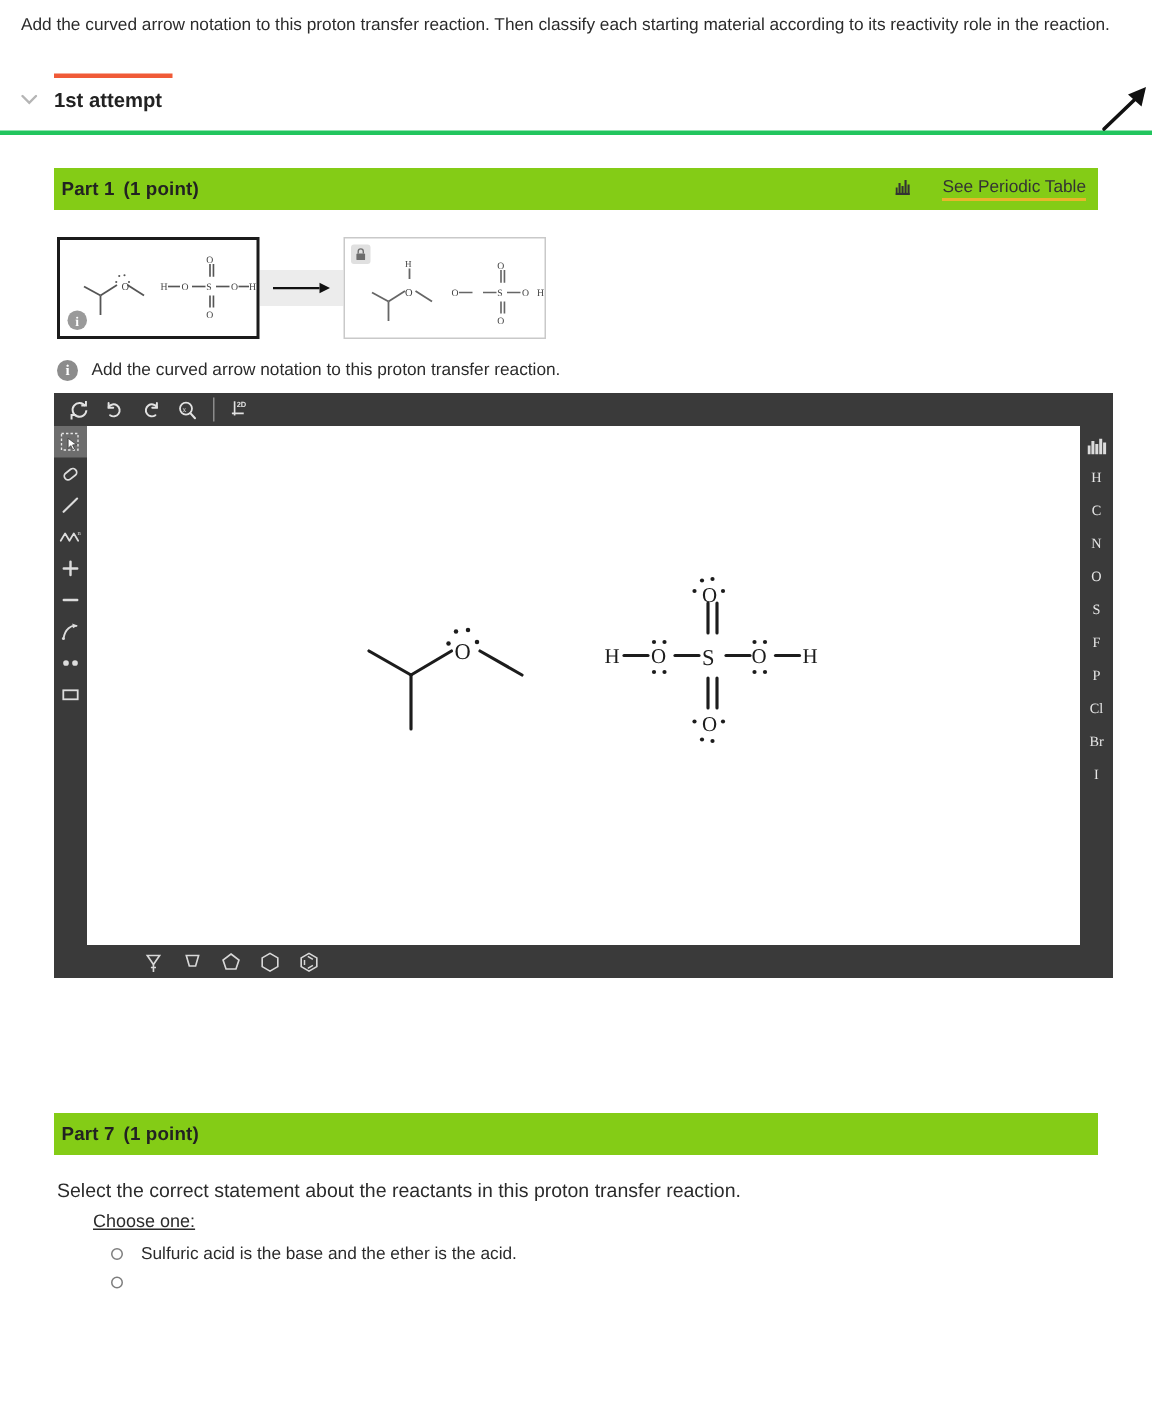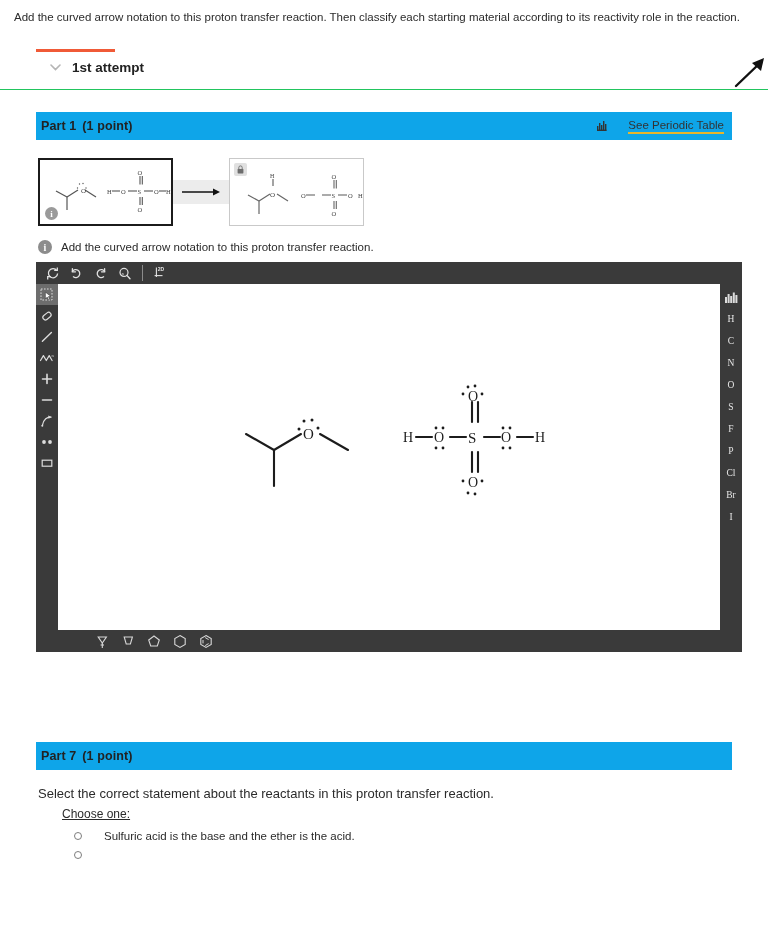--- a/index.html
+++ b/index.html
@@ -20,22 +20,21 @@
   .prompt-text {
     font-size: 11.5px;
     line-height: 1.35;
     color: #2b2b2b;
   }
 
   
   .attempt-strip {
     position: relative;
     height: 44px;
-    border-bottom: 1px solid #22c55e;
-    padding-left: 36px;
+    border-bottom: 3px solid #22c55e;
   }
   .tab-underline {
     position: absolute;
     left: 36px; top: 3px;
     width: 79px; height: 3px;
     background: #f05a37;
   }
   .attempt-row {
     display: flex;
     align-items: center;
@@ -58,21 +57,21 @@
   .expand-arrow {
     position: absolute;
     right: 0px; top: 56px;
     width: 34px; height: 34px;
     color: #111;
   }
 
   
   .part-header {
     margin: 22px 36px 0 36px;
-    background: #0ea5e9;
+    background: #84cc16;
     height: 28px;
     display: flex;
     align-items: center;
     justify-content: space-between;
     padding: 0 8px 0 5px;
     text-align: center;
   }
   .part-title {
     font-size: 12.5px;
     font-weight: bold;
@@ -246,21 +245,21 @@
   }
   .choose-one {
     margin: 6px 0 0 62px;
     font-size: 12px;
     color: #2b2b2b;
     text-decoration: underline;
   }
   .choice {
     display: flex;
     align-items: center;
-    gap: 22px;
+    gap: 12px;
     margin: 9px 0 0 74px;
     cursor: pointer;
   }
   .radio {
     width: 8px; height: 8px;
     border: 1px solid #7d7d7d;
     border-radius: 50%;
     background: #fff;
     flex: 0 0 auto;
   }

